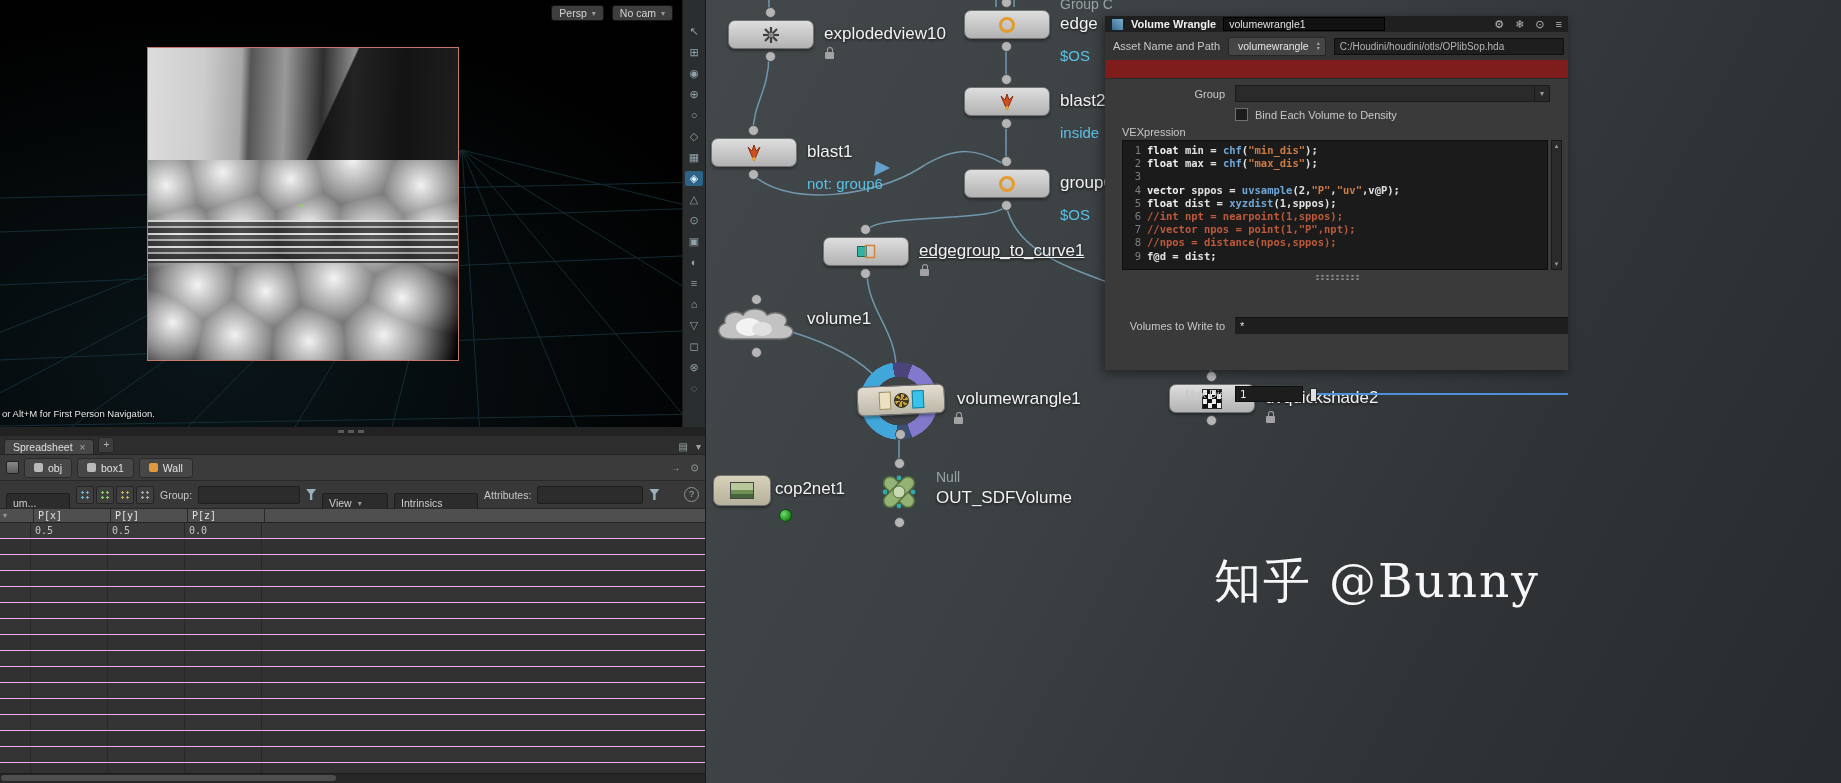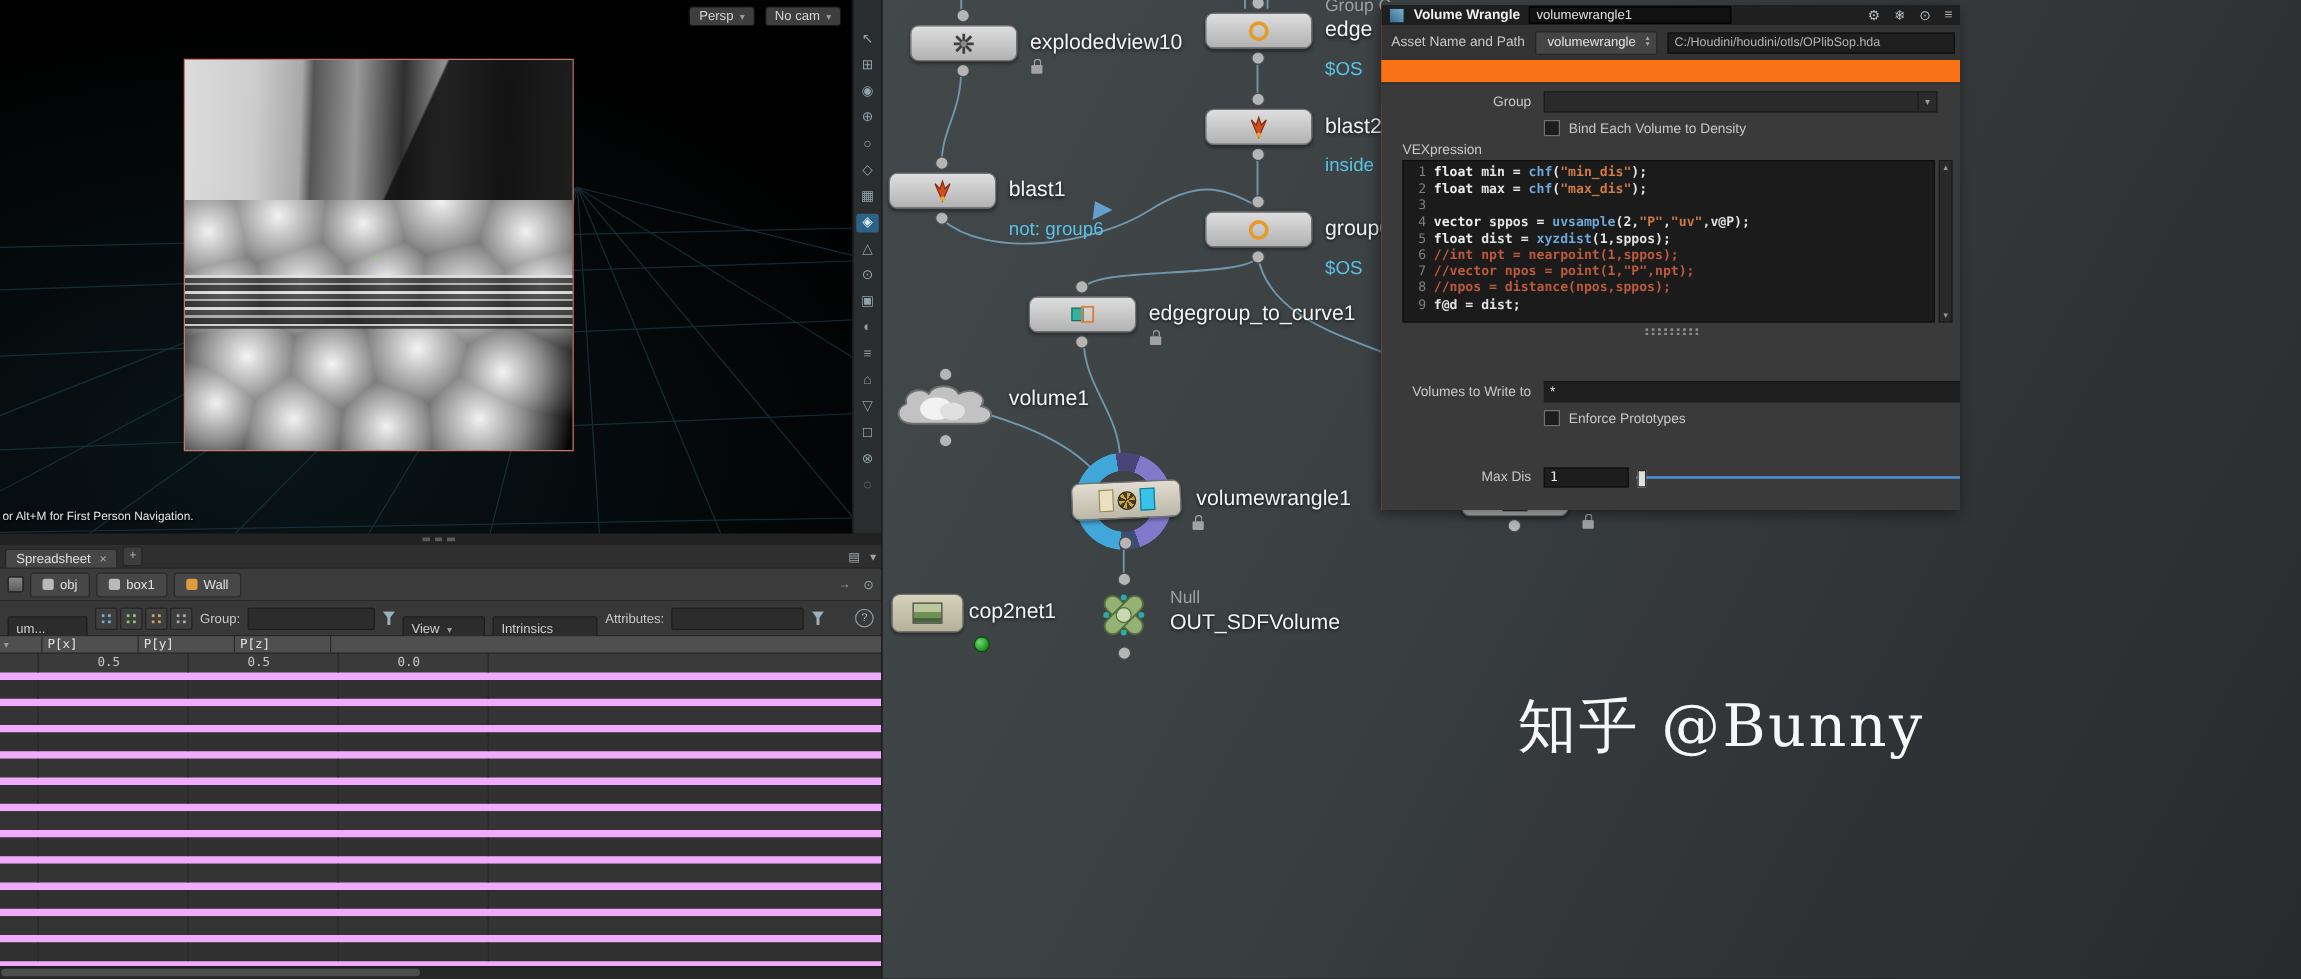--- a/index.html
+++ b/index.html
@@ -72,21 +72,21 @@
   .m2 i{background-image:radial-gradient(#8fd06a 1px,transparent 1.2px);}
   .m3 i{background-image:radial-gradient(#d0a85a 1px,transparent 1.2px);}
   .m4 i{background-image:radial-gradient(#b0b0b0 1px,transparent 1.2px);}
   .funnel{width:10px;height:11px;background:#9ab0ba;clip-path:polygon(0 0,100% 0,62% 45%,62% 100%,38% 100%,38% 45%);}
   .qicon{width:13px;height:13px;border:1px solid #8a9499;border-radius:50%;color:#aab4b8;font-size:9px;text-align:center;line-height:12px;margin-left:auto;}
   .theader{display:flex;height:13px;background:#4f4f4f;border-bottom:1px solid #232323;font-size:10px;color:#e4e4e4;}
   .hcell{width:72px;border-right:1px solid #2a2a2a;padding-left:4px;font-family:"DejaVu Sans Mono",monospace;line-height:13px;}
   .hc0{width:30px;display:flex;align-items:center;padding-left:3px;border-right:1px solid #2a2a2a;}
   .hrest{flex:1;}
   .tbody{flex:1;background:#303030;overflow:hidden;}
-  .trow{display:flex;height:15px;border-bottom:6px solid #f0abfc;background:#343434;gap:43px;}
+  .trow{display:flex;height:15px;border-bottom:1px solid #f0abfc;background:#343434;}
   .trow:nth-child(even){background:#313131;}
   .drow{background:#3a3a3a !important;}
   .c0{width:30px;border-right:1px solid #282828;flex:none;}
   .tcell{width:72px;border-right:1px solid #282828;font-family:"DejaVu Sans Mono",monospace;font-size:10px;color:#c6c6c6;padding:2px 0 0 4px;flex:none;}
   .trest{flex:1;}
   .hscroll{height:9px;background:#272727;border-top:1px solid #1d1d1d;position:relative;}
   .hthumb{position:absolute;left:1px;top:1px;width:335px;height:6px;background:#4e4e4e;border-radius:3px;}
 
   
   .network{position:absolute;left:705px;top:0;width:1136px;height:783px;border-left:1px solid #1a1a1a;
@@ -115,21 +115,21 @@
   .nlabel{position:absolute;top:4px;color:#f2f2f2;font-size:17px;white-space:nowrap;text-shadow:0 1px 3px rgba(0,0,0,.8);z-index:3;}
   .ntop{position:absolute;top:-14px;color:#9aa2a2;font-size:14px;white-space:nowrap;z-index:3;}
   .nsub{position:absolute;top:37px;color:#59c2e6;font-size:15px;white-space:nowrap;z-index:3;}
   .shape-null .ntop{top:0px}.shape-null .nlabel{top:19px}
   .mini-lock{position:absolute;left:97px;top:32px;width:9px;height:7px;background:#a2a2a2;border-radius:1px;}
   .mini-lock::before{content:"";position:absolute;left:1.5px;top:-5px;width:4px;height:4px;border:1.5px solid #a2a2a2;border-bottom:none;border-radius:3px 3px 0 0;}
   .node-badge{position:absolute;left:66px;top:34px;width:11px;height:11px;border-radius:50%;background:radial-gradient(circle at 35% 35%,#6fdc6f,#1e8a1e 70%);border:1px solid #0c4a0c;z-index:3;}
   .watermark{position:absolute;left:508px;top:550px;font-family:"DejaVu Serif",serif;font-size:47px;color:#f7f7f7;letter-spacing:2px;z-index:5;}
 
   
-  .ppanel{position:absolute;left:1105px;top:4px;width:463px;height:404px;background:#f97316;z-index:20;box-shadow:-2px 3px 10px rgba(0,0,0,.45);font-size:11px;color:#c8c8c8;}
+  .ppanel{position:absolute;left:1105px;top:16px;width:463px;height:354px;background:#7f1d1d;z-index:20;box-shadow:-2px 3px 10px rgba(0,0,0,.45);font-size:11px;color:#c8c8c8;}
   .phead{display:flex;align-items:center;gap:7px;height:16px;background:#1f1f1f;padding:0 6px;}
   .picon{width:11px;height:11px;background:linear-gradient(45deg,#3a6a8a,#7ab0d0);border:1px solid #15242e;flex:none;}
   .ptitle{font-weight:bold;color:#f0f0f0;font-size:11px;white-space:nowrap;}
   .pname{background:#111;border:1px solid #000;color:#e0e0e0;font-size:10.5px;height:12px;width:150px;padding:0 5px;font-family:"Liberation Sans",sans-serif;}
   .phicons{margin-left:auto;display:flex;gap:11px;color:#b4bcc0;font-size:11px;}
   .prow-asset{display:flex;align-items:center;gap:8px;height:24px;padding:2px 4px 2px 8px;background:#333;}
   .acombo{display:flex;align-items:center;height:17px;background:#454545;border:1px solid #262626;border-radius:2px;padding:0 5px 0 9px;font-size:10.5px;color:#e4e4e4;gap:8px;}
   .spin{display:flex;flex-direction:column;color:#a8a8a8;font-size:6px;line-height:5px;}
   .apath{flex:1;height:15px;background:#1e1e1e;border:1px solid #0f0f0f;color:#b4b4b4;font-size:10px;padding:0 5px;font-family:"Liberation Sans",sans-serif;}
   .ptabs{display:flex;gap:2px;padding:4px 0 0 8px;height:18px;background:#333;box-sizing:border-box;margin-top:18px;}
@@ -510,21 +510,21 @@
         </div>
         <div class="node shape-box" style="left: 117px; top: 237px;">
           <div class="node-body">
             <span class="nicon"><svg width="20" height="17" viewBox="0 0 20 17">
                 <rect x="1.5" y="3.5" width="9" height="10" fill="#2fb3a4" stroke="#156b5f"></rect>
                 <rect x="9.5" y="2.5" width="9" height="12" fill="rgba(240,240,240,.18)" stroke="#d9813a" stroke-width="1.5"></rect>
               </svg></span>
           </div>
           <div class="dot dtop"></div>
           <div class="dot dbottom"></div>
-          <div class="nlabel" style="left: 96px;">edgegroup_to_curve1</div>
+          <div class="nlabel" style="left: 96px; text-decoration: underline;">edgegroup_to_curve1</div>
           <div class="mini-lock"></div>
         </div>
         <div class="node shape-cloud" style="left: 5px; top: 305px;">
           <div class="cloud-body"><svg width="90" height="40" viewBox="0 0 90 40">
               <path d="M20 34 C6 34 4 22 14 18 C12 8 26 4 32 10 C36 2 52 2 56 10 C68 4 80 12 74 20 C86 22 84 34 70 34 Z" fill="#c2c2c2" stroke="#6f6f6f" stroke-width="1.5"></path>
               <ellipse cx="38" cy="22" rx="13" ry="9" fill="#f2f2f2"></ellipse>
               <ellipse cx="51" cy="24" rx="10" ry="7" fill="#e0e0e0"></ellipse>
             </svg></div>
           <div class="dot dtop"></div>
           <div class="dot dbottom"></div>
@@ -631,24 +631,20 @@
         </div>
       <div class="escroll">
         <span>▴</span>
         <span>▾</span>
       </div>
       <div class="pgrip"></div>
       <div class="prow row-vol">
         <span class="plab">Volumes to Write to</span>
         <input class="volfield" value="*" style="">
       </div>
-      <div class="prow row-enf">
-        <span class="cbox"></span>
-        <span>Enforce Prototypes</span>
-      </div>
       <div class="prow row-max" style="right:0;">
         <span class="plab">Max Dis</span>
         <input class="numfield" value="1" style="">
         <div class="slider blue">
             <div class="strack"></div>
             <div class="shandle"></div>
           </div>
       </div>
     </div>
   </div>

